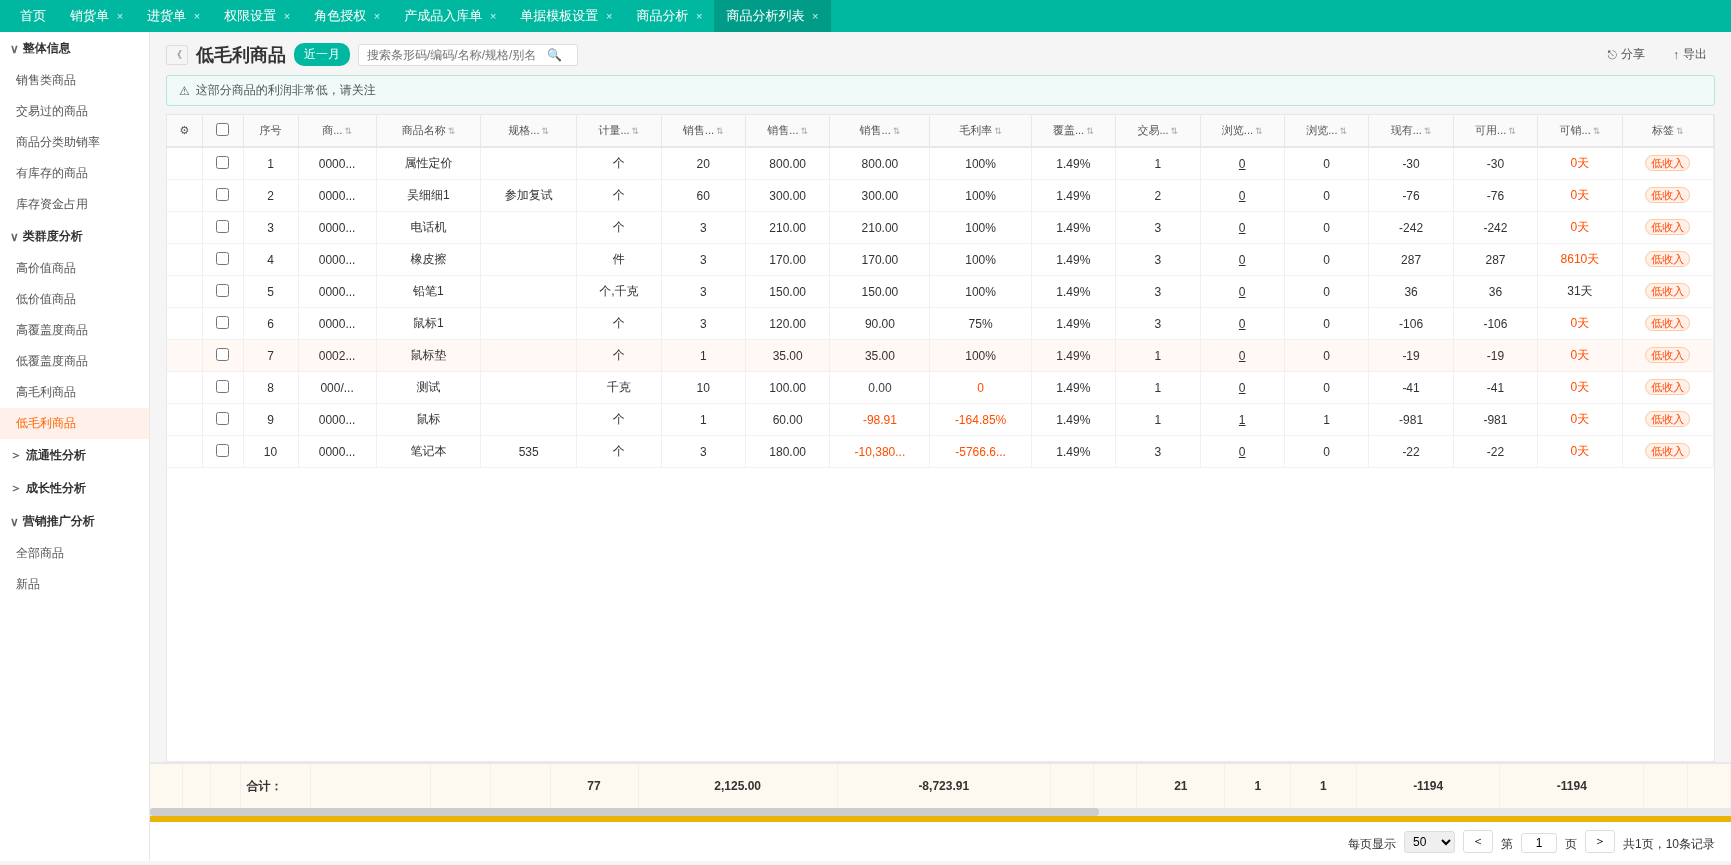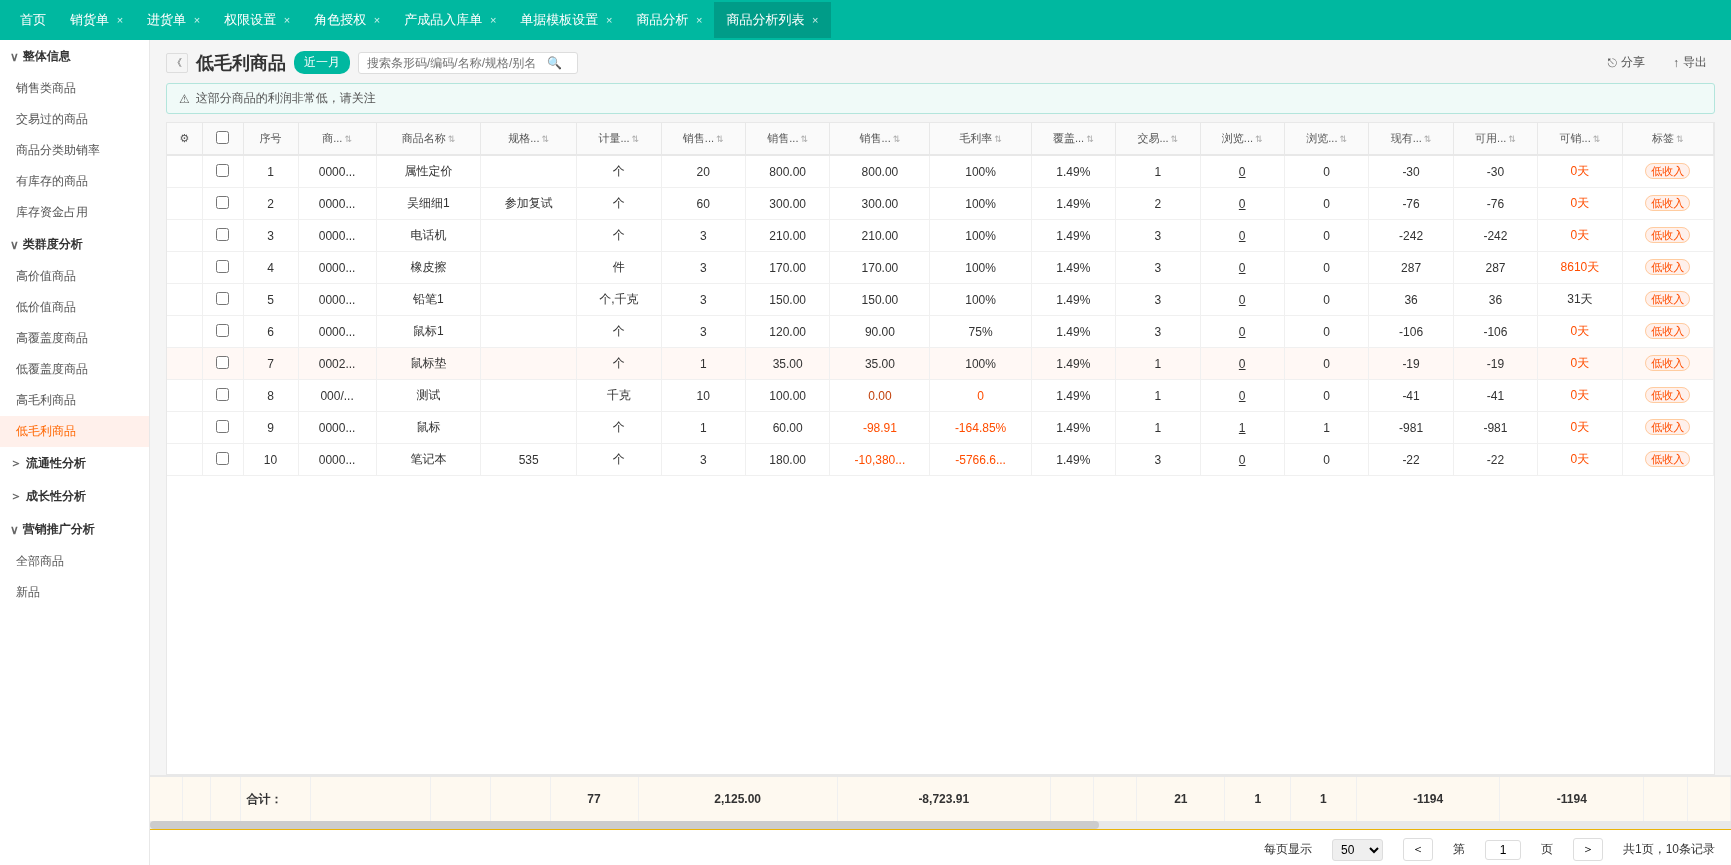--- a/index.html
+++ b/index.html
@@ -3,21 +3,21 @@
   <meta charset="utf-8">
   <style>
     * { box-sizing: border-box; margin: 0; padding: 0; }
     body { font-family: "Microsoft YaHei", Arial, sans-serif; font-size: 12px; background: #f5f5f5; color: #333; }
     
     
     .top-nav {
       background: #00b8a0;
       display: flex;
       align-items: center;
-      height: 40px;
+      height: 32px;
       padding: 0 8px;
     }
     .nav-item {
       color: #fff;
       padding: 0 12px;
       height: 36px;
       line-height: 36px;
       cursor: pointer;
       font-size: 13px;
       white-space: nowrap;
@@ -191,25 +191,25 @@
       border-radius: 2px; 
       cursor: pointer; 
       padding: 2px 5px;
       font-size: 10px;
     }
 
     
     .pagination-bar {
       padding: 8px 16px;
       background: #fff;
-      border-top: 1px solid #eab308;
-      display: flex;
-      align-items: center;
+      border-top: 6px solid #eab308;
+      display: flex;
+      align-items: flex-end;
       justify-content: flex-end;
-      gap: 20px;
+      gap: 8px;
       font-size: 12px;
     }
     .pagination-bar select {
       border: 1px solid #ddd;
       border-radius: 3px;
       padding: 2px 4px;
       font-size: 12px;
     }
     .pagination-bar .page-btn {
       border: 1px solid #ddd;
@@ -525,21 +525,21 @@
             <tr>
     <td style="text-align:center;"></td>
     <td style="text-align:center;"><input type="checkbox" style=""></td>
     <td style="text-align:center;">8</td>
     <td>000/...</td>
     <td>测试</td>
     <td></td>
     <td>千克</td>
     <td>10</td>
     <td>100.00</td>
-    <td style="color:#c2410c;">0.00</td>
+    <td style="color:#404040;">0.00</td>
     <td style="color:#ff4d00;">0</td>
     <td>1.49%</td>
     <td>1</td>
     <td style="text-decoration:underline;cursor:pointer;">0</td>
     <td>0</td>
     <td>-41</td>
     <td>-41</td>
     <td style="color:#ff4d00;">0天</td>
     <td><span class="tag-low-income">低收入</span></td>
   </tr>

